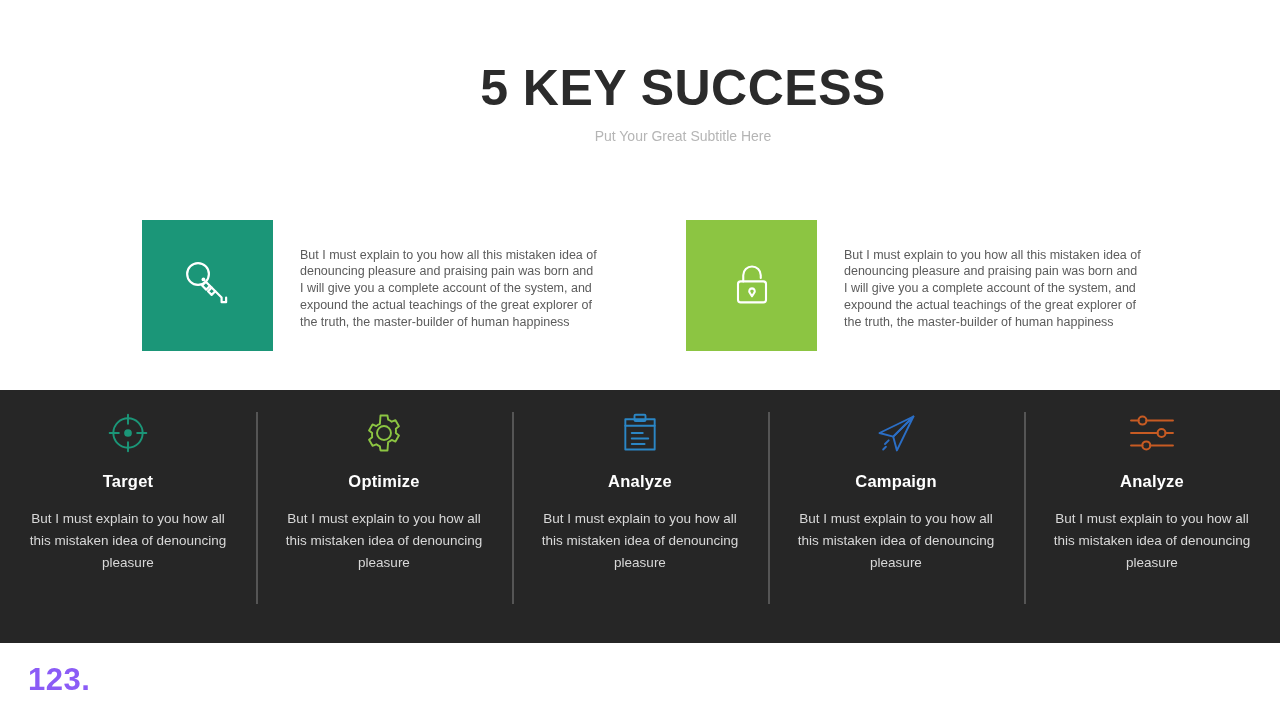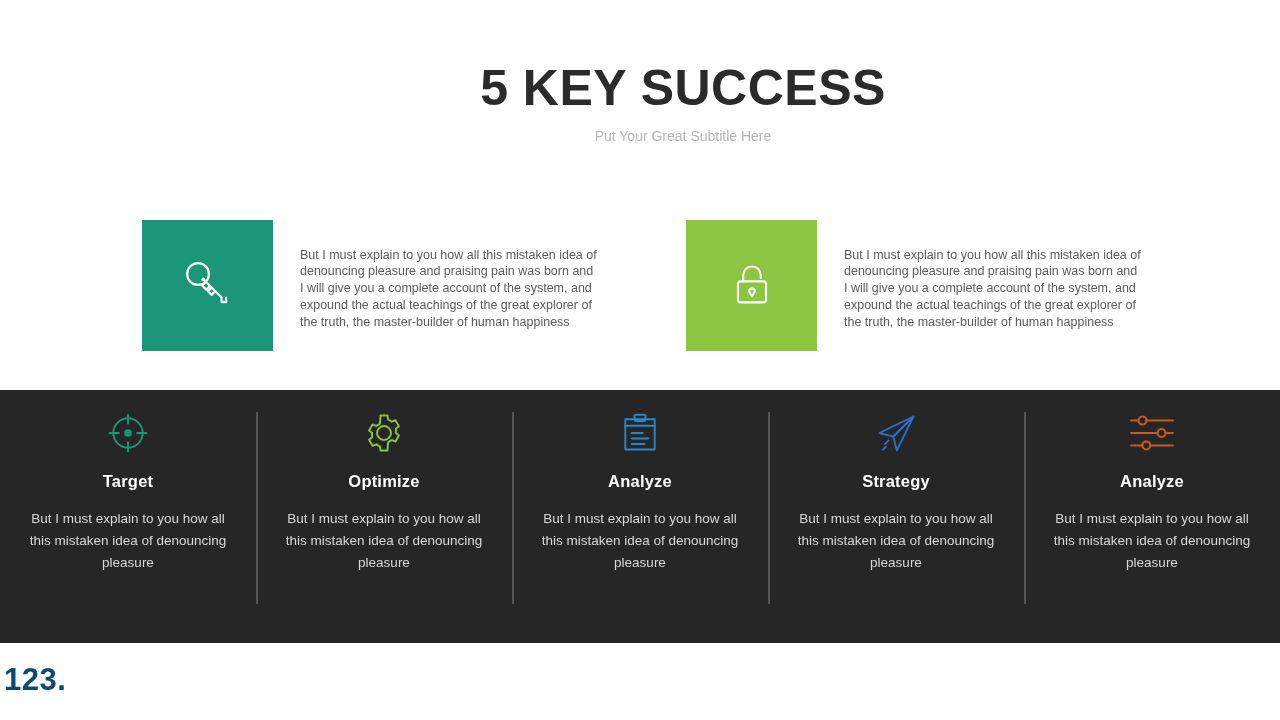--- a/index.html
+++ b/index.html
@@ -127,25 +127,25 @@
     width: 213px;
     text-align: center;
     font-size: 13.5px;
     line-height: 22px;
     color: #d8d8d8;
   }
 
   
   .page-number {
     position: absolute;
-    left: 4px;
+    left: 28px;
     top: 662px;
     font-size: 31px;
     font-weight: bold;
-    color: #0c4a6e;
+    color: #8b5cf6;
     letter-spacing: 0.5px;
   }
 </style>
 </head>
 <body>
 
 <div class="header">
   <h1 class="title">5 KEY SUCCESS</h1>
   <p class="subtitle">Put Your Great Subtitle Here</p>
 </div>
@@ -221,21 +221,21 @@
   </div>
 
   <div class="col">
     <span class="col-icon">
       <svg width="46" height="44" viewBox="0 0 48 48" fill="none" stroke="#2b6ec5" stroke-width="2.1" stroke-linecap="round" stroke-linejoin="round">
         <path d="M43 6 L6 24 L21 28 Z"></path>
         <path d="M43 6 L21 28 L25 43 Z"></path>
         <path d="M12 36 L16 32 M10 42 L13 39"></path>
       </svg>
     </span>
-    <p class="col-title">Strategy</p>
+    <p class="col-title">Campaign</p>
     <p class="col-body">But I must explain to you how all this mistaken idea of denouncing pleasure</p>
   </div>
 
   <div class="col">
     <span class="col-icon">
       <svg width="48" height="40" viewBox="0 0 50 42" fill="none" stroke="#c75b23" stroke-width="2.1" stroke-linecap="round">
         <path d="M3 8 H11 M19 8 H47"></path>
         <circle cx="15" cy="8" r="4.2"></circle>
         <path d="M3 21 H31 M39 21 H47"></path>
         <circle cx="35" cy="21" r="4.2"></circle>

